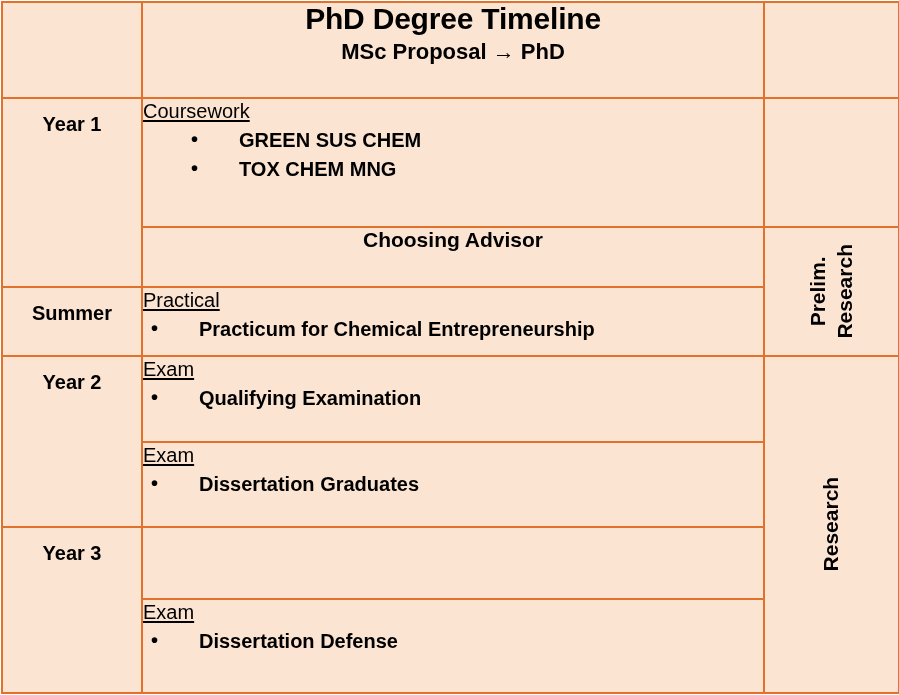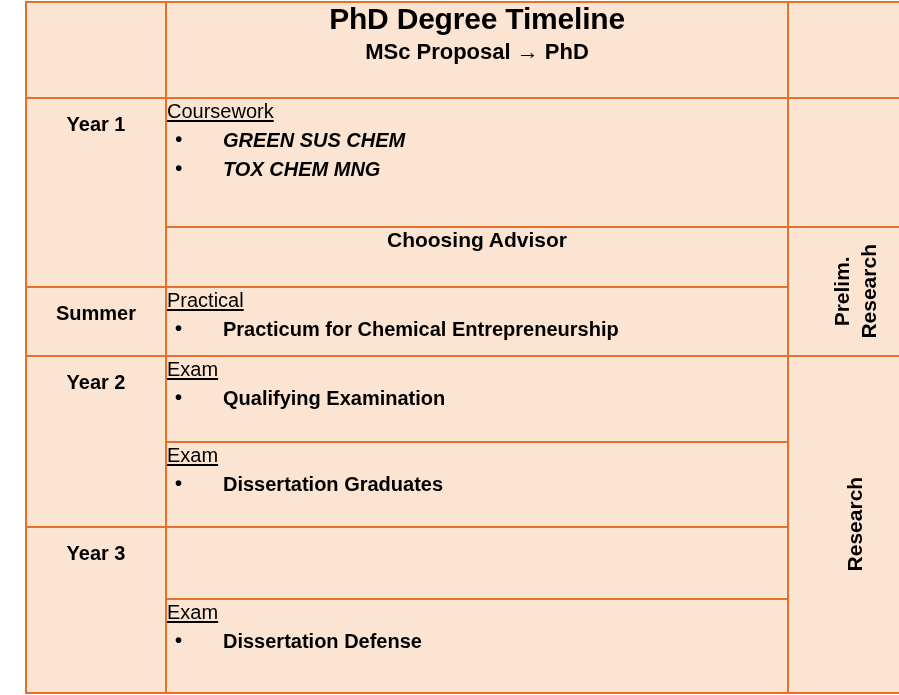--- a/index.html
+++ b/index.html
@@ -12,21 +12,20 @@
     height: 695px;
     font-family: "Liberation Sans", sans-serif;
     overflow: hidden;
   }
 
   #timeline-wrap {
     position: relative;
     width: 899px;
     height: 695px;
     box-sizing: border-box;
-    padding-left: 24px;
   }
 
   table.timeline {
     border-collapse: collapse;
     table-layout: fixed;
     width: 897px;
     height: 693px;
     margin: 1px 0 0 1px;
   }
 
@@ -104,21 +103,21 @@
   }
   ul.items li::before {
     content: "\2022";
     position: absolute;
     left: 8px;
     top: -1px;
     font-size: 20px;
     font-weight: bold;
   }
   ul.items li.ital {
-    font-style: italic;
+    margin-left: 40px;
   }
 
   
   td.centercell {
     text-align: center;
     vertical-align: middle;
     padding: 0;
     margin-left: 16px;
   }
   .center-text {

